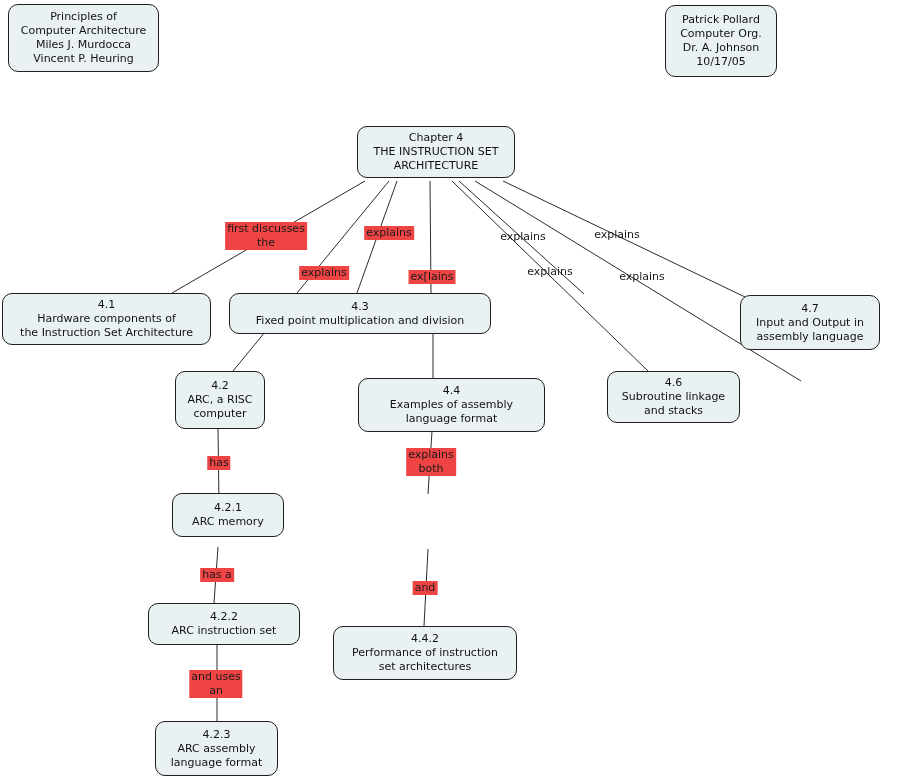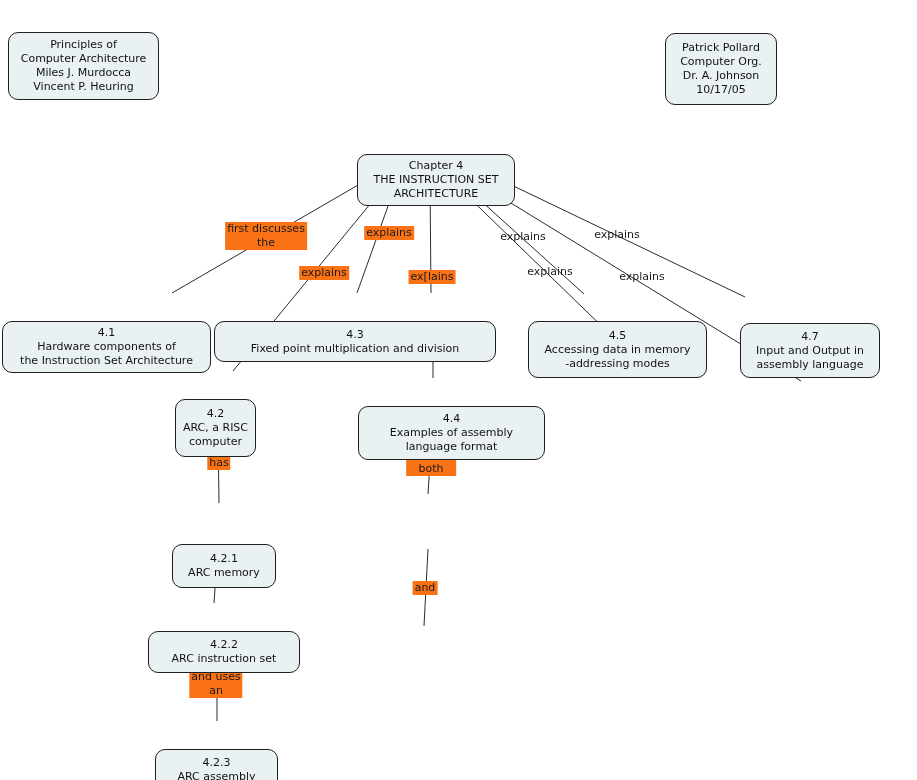--- a/index.html
+++ b/index.html
@@ -12,38 +12,37 @@
     color:#111111;
     overflow:hidden;
   }
   #edges{position:absolute;left:0;top:0;width:917px;height:780px;z-index:1;}
   .lbl{
     position:absolute;z-index:2;
     transform:translateX(-50%);
     text-align:center;
     white-space:pre-line;
     line-height:14px;
-    background:#f97316;
+    background:#ef4444;
     padding:0 2px;
     color:#1a1a1a;
   }
   .lbl-clear{background:transparent;}
   .node{
     position:absolute;z-index:3;
     box-sizing:border-box;
     display:flex;align-items:center;justify-content:center;
     text-align:center;
     white-space:pre-line;
     line-height:14px;
     background:#e9f1f3;
     border:1.4px solid #1f1f1f;
     border-radius:10px;
     padding:3px 4px;
     color:#111111;
-    margin-top:28px;
   }
 </style>
 </head>
 <body>
 
 <div id="canvas">
 
   <svg id="edges" viewBox="0 0 917 780" xmlns="http://www.w3.org/2000/svg">
     <g stroke="#2b2b2b" stroke-width="1" fill="none">
       <line x1="365" y1="181" x2="172" y2="293"></line>
@@ -71,41 +70,44 @@
 Computer Org.
 Dr. A. Johnson
 10/17/05</div>
 
   <div class="node" style="left:357px;top:126px;width:158px;min-height:52px">Chapter 4
 THE INSTRUCTION SET
 ARCHITECTURE</div>
   <div class="node" style="left:2px;top:293px;width:209px;min-height:52px">4.1
 Hardware components of
 the Instruction Set Architecture</div>
-  <div class="node" style="left:214px;top:293px;width:282px;min-height:41px">4.3
+  <div class="node" style="left:229px;top:293px;width:262px;min-height:41px">4.3
 Fixed point multiplication and division</div>
-  <div class="node" style="left:528px;top:293px;width:179px;min-height:57px">4.5
-Accessing data in memory
--addressing modes</div>
   <div class="node" style="left:740px;top:295px;width:140px;min-height:55px">4.7
 Input and Output in
 assembly language</div>
-  <div class="node" style="left:175px;top:371px;width:81px;min-height:58px">4.2
+  <div class="node" style="left:175px;top:371px;width:90px;min-height:58px">4.2
 ARC, a RISC
 computer</div>
   <div class="node" style="left:358px;top:378px;width:187px;min-height:54px">4.4
 Examples of assembly
 language format</div>
-  <div class="node" style="left:172px;top:516px;width:104px;min-height:44px">4.2.1
+  <div class="node" style="left:607px;top:371px;width:133px;min-height:52px">4.6
+Subroutine linkage
+and stacks</div>
+  <div class="node" style="left:172px;top:493px;width:112px;min-height:44px">4.2.1
 ARC memory</div>
   <div class="node" style="left:148px;top:603px;width:152px;min-height:42px">4.2.2
 ARC instruction set</div>
   <div class="node" style="left:155px;top:721px;width:123px;min-height:55px">4.2.3
 ARC assembly
 language format</div>
+  <div class="node" style="left:333px;top:626px;width:184px;min-height:54px">4.4.2
+Performance of instruction
+set architectures</div>
 
   <div class="lbl" style="left:266px;top:222px">first discusses
 the</div>
   <div class="lbl" style="left:389px;top:226px">explains</div>
   <div class="lbl" style="left:324px;top:266px">explains</div>
   <div class="lbl" style="left:432px;top:270px">ex[lains</div>
   <div class="lbl lbl-clear" style="left:523px;top:230px">explains</div>
   <div class="lbl lbl-clear" style="left:550px;top:265px">explains</div>
   <div class="lbl lbl-clear" style="left:617px;top:228px">explains</div>
   <div class="lbl lbl-clear" style="left:642px;top:270px">explains</div>

